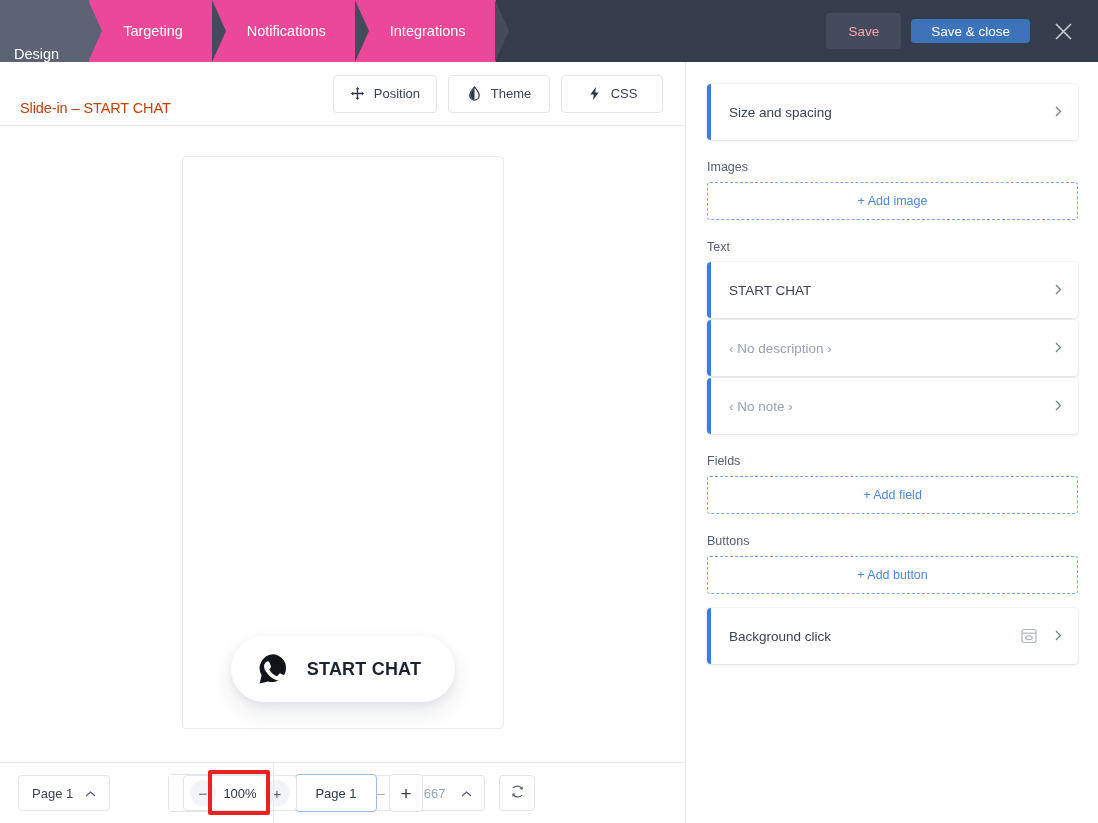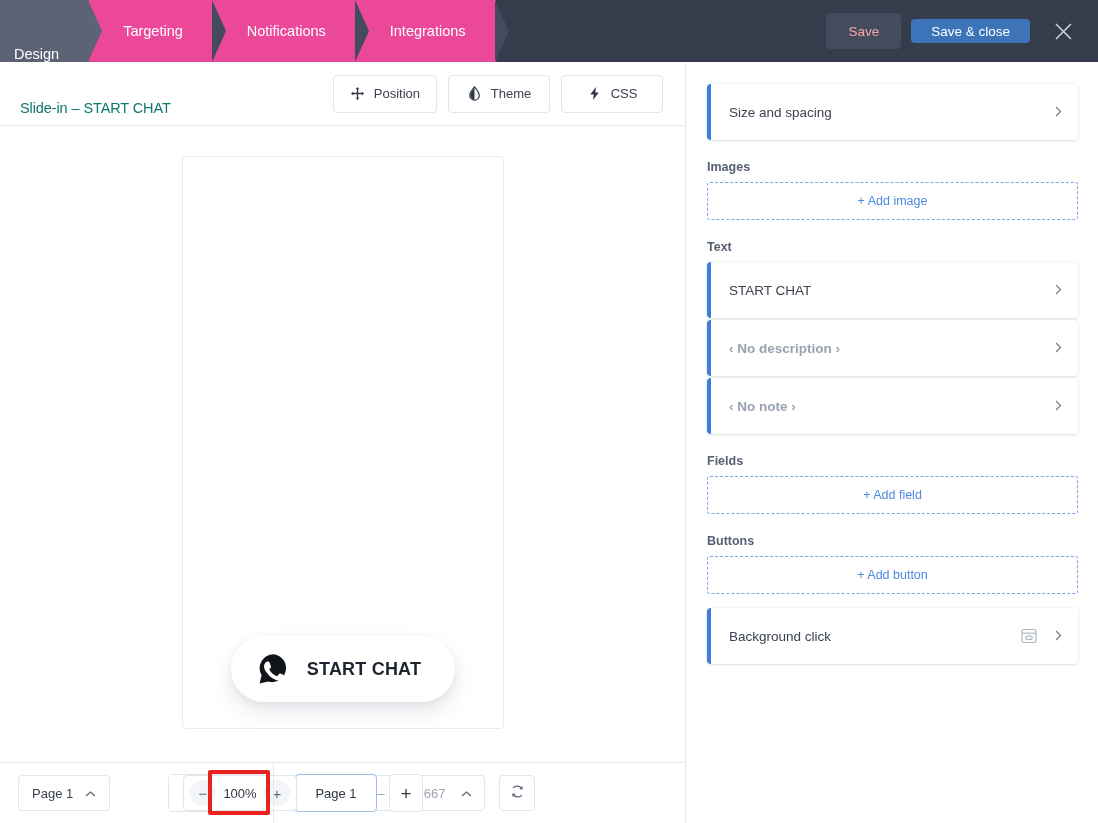--- a/index.html
+++ b/index.html
@@ -68,21 +68,21 @@
           border-right: 1px solid #e6e8ec; background: #ffffff; }
 
   
   .subheader {
     height: 64px; min-height: 64px;
     border-bottom: 1px solid #e6e8ec;
     display: flex; align-items: center;
     padding: 0 22px 0 20px;
     background: #ffffff;
   }
-  .slide-title { font-size: 14.5px; color: #0f766e; letter-spacing: -0.1px; margin-top: 29px; }
+  .slide-title { font-size: 14.5px; color: #c2410c; letter-spacing: -0.1px; margin-top: 29px; }
   .subheader-tools { margin-left: auto; display: flex; gap: 11px; }
   .tool-btn {
     height: 38px; min-width: 102px;
     border: 1px solid #e2e5ea; border-radius: 4px;
     background: #ffffff; cursor: pointer;
     display: flex; align-items: center; justify-content: center; gap: 9px;
     font-size: 13px; color: #3b4250; font-family: inherit;
     padding: 0 16px;
   }
   .tool-btn .ico { display: flex; align-items: center; }
@@ -185,34 +185,34 @@
     color: #3b4250; font-size: 19px; line-height: 1; font-family: inherit;
   }
 
   
   .right {
     flex: 1; background: #ffffff;
     padding: 22px 20px 0 21px;
     overflow-y: auto;
   }
   .section-label {
-    font-size: 12.5px; color: #566072; margin: 20px 0 8px 0; font-weight: bold;
+    font-size: 12.5px; color: #566072; margin: 20px 0 8px 0;
   }
   .card {
     position: relative; background: #ffffff;
     border-radius: 4px;
     box-shadow: 0 1px 3px rgba(40,50,70,.12), 0 0 0 1px rgba(40,50,70,.035);
     height: 56px; display: flex; align-items: center;
     padding: 0 16px 0 22px; cursor: pointer;
   }
   .card::before {
     content: ""; position: absolute; left: 0; top: 0; bottom: 0;
     width: 4px; background: #3c7ddf; border-radius: 4px 0 0 4px;
   }
-  .card + .card { margin-top: 2px; font-weight: bold; }
+  .card + .card { margin-top: 2px; }
   .card .ctext { font-size: 13.5px; color: #3b4250; }
   .card .ctext.muted { color: #99a2b1; }
   .card .cright { margin-left: auto; display: flex; align-items: center; gap: 16px; }
   .chev-r { color: #737e8f; font-size: 13px; line-height: 1; }
   .mini-icon { width: 20px; height: 20px; display: block; }
   .dashed {
     border: 1.6px dashed #7aa6e8; border-radius: 3px;
     height: 38px; display: flex; align-items: center; justify-content: center;
     color: #4a8ae0; font-size: 12.5px; cursor: pointer; background: #ffffff;
   }

